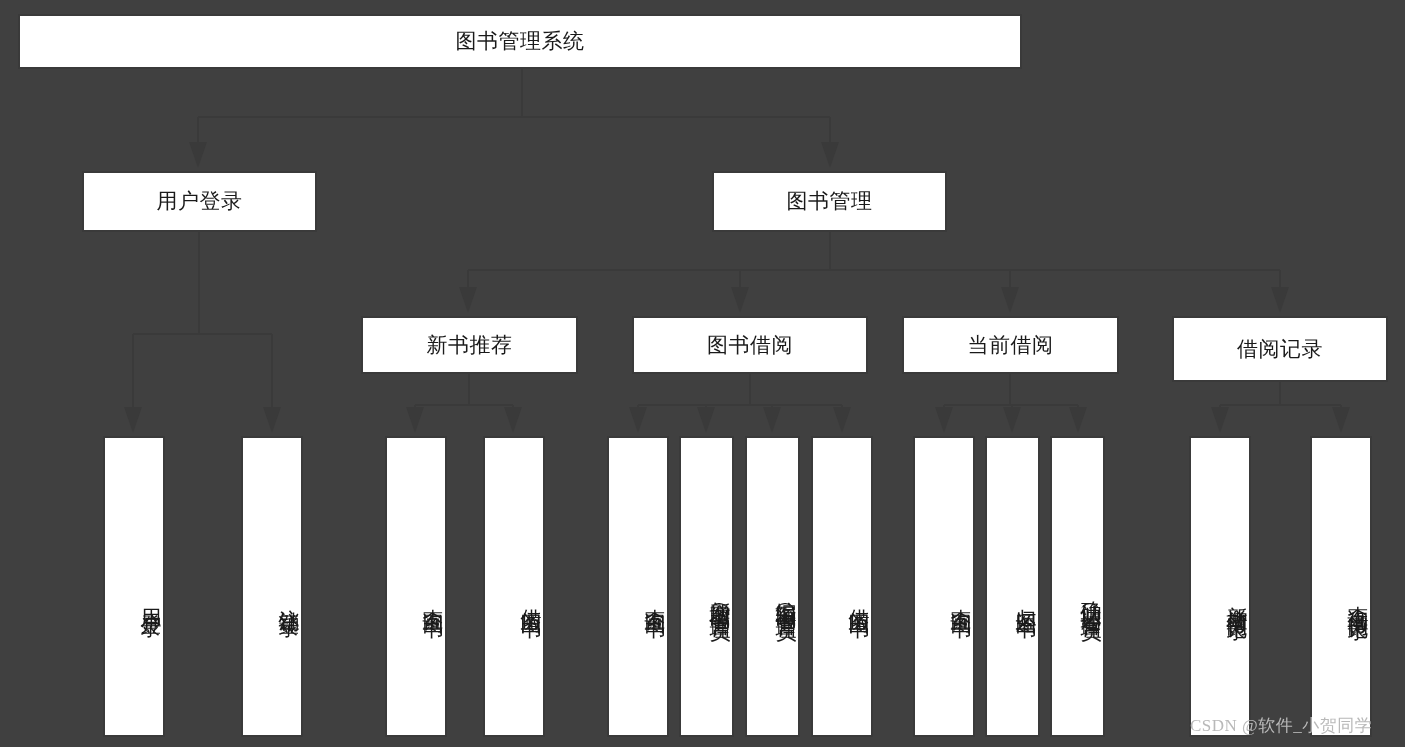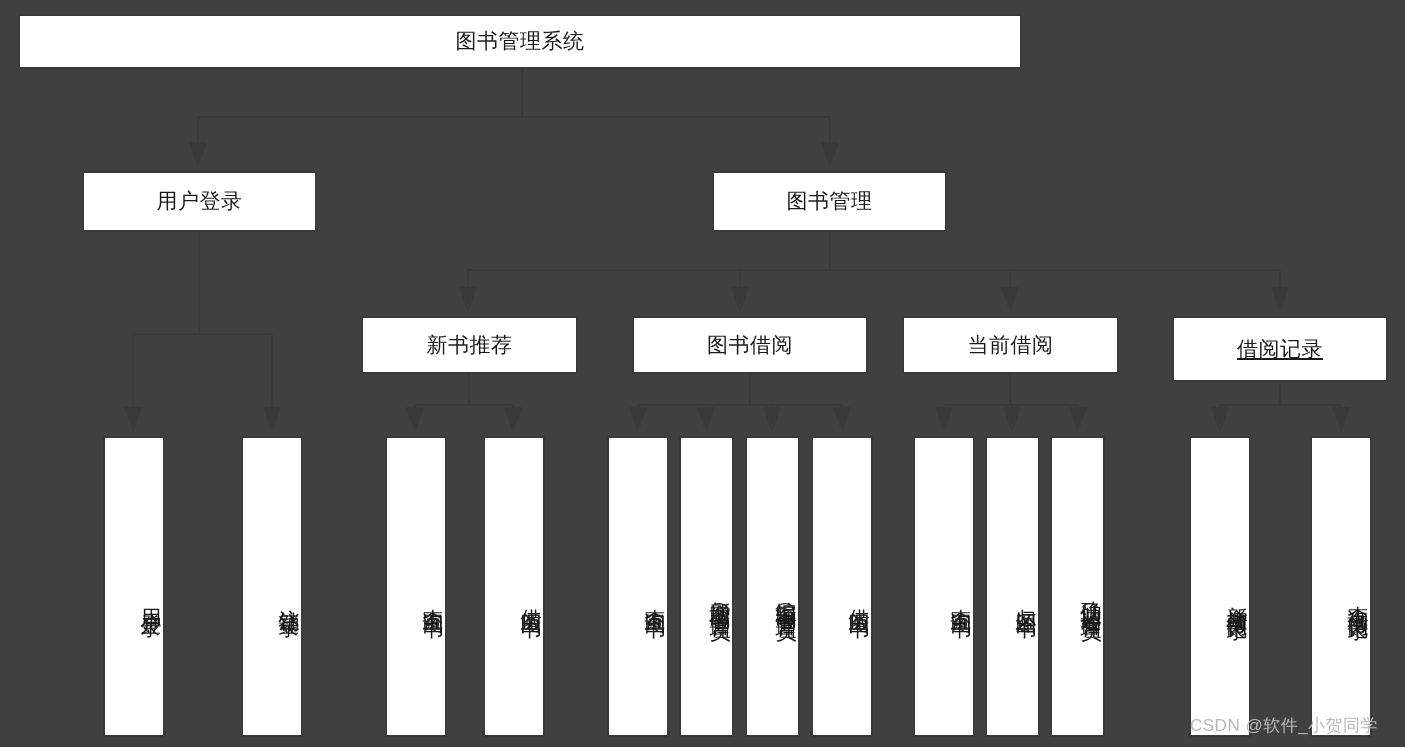--- a/index.html
+++ b/index.html
@@ -57,20 +57,21 @@
   }
   .watermark {
     position: absolute;
     left: 1190px;
     top: 714px;
     font-size: 17px;
     color: #b9b9b9;
     letter-spacing: 0.5px;
     white-space: nowrap;
     pointer-events: none;
+    font-family: Liberation Serif, serif;
   }
 </style>
 </head>
 <body>
 
 <div id="canvas">
 
   <svg id="edges" viewBox="0 0 1405 747" xmlns="http://www.w3.org/2000/svg">
       <line x1="522" y1="69" x2="522" y2="117" stroke="#3a3a3a" stroke-width="2.5" shape-rendering="crispEdges"></line>
       <line x1="198" y1="117" x2="830" y2="117" stroke="#3a3a3a" stroke-width="2.5" shape-rendering="crispEdges"></line>
@@ -127,21 +128,21 @@
     </svg>
 
   <div class="node h" style="left:18px;top:14px;width:1004px;height:55px;">图书管理系统</div>
 
   <div class="node h" style="left:82px;top:171px;width:235px;height:61px;">用户登录</div>
   <div class="node h" style="left:361px;top:316px;width:217px;height:58px;">新书推荐</div>
 
   <div class="node h" style="left:712px;top:171px;width:235px;height:61px;">图书管理</div>
   <div class="node h" style="left:902px;top:316px;width:217px;height:58px;">当前借阅</div>
   <div class="node h" style="left:632px;top:316px;width:236px;height:58px;">图书借阅</div>
-  <div class="node h" style="left:1172px;top:316px;width:216px;height:66px;text-decoration:underline;">借阅记录</div>
+  <div class="node h" style="left:1172px;top:316px;width:216px;height:66px;">借阅记录</div>
 
   <div class="node v" style="left:103px;top:436px;width:62px;height:301px;">
     <span class="vtext">用户登录</span>
   </div>
   <div class="node v" style="left:241px;top:436px;width:62px;height:301px;">
     <span class="vtext">注销登录</span>
   </div>
 
   <div class="node v" style="left:385px;top:436px;width:62px;height:301px;">
     <span class="vtext">查询图书</span>

